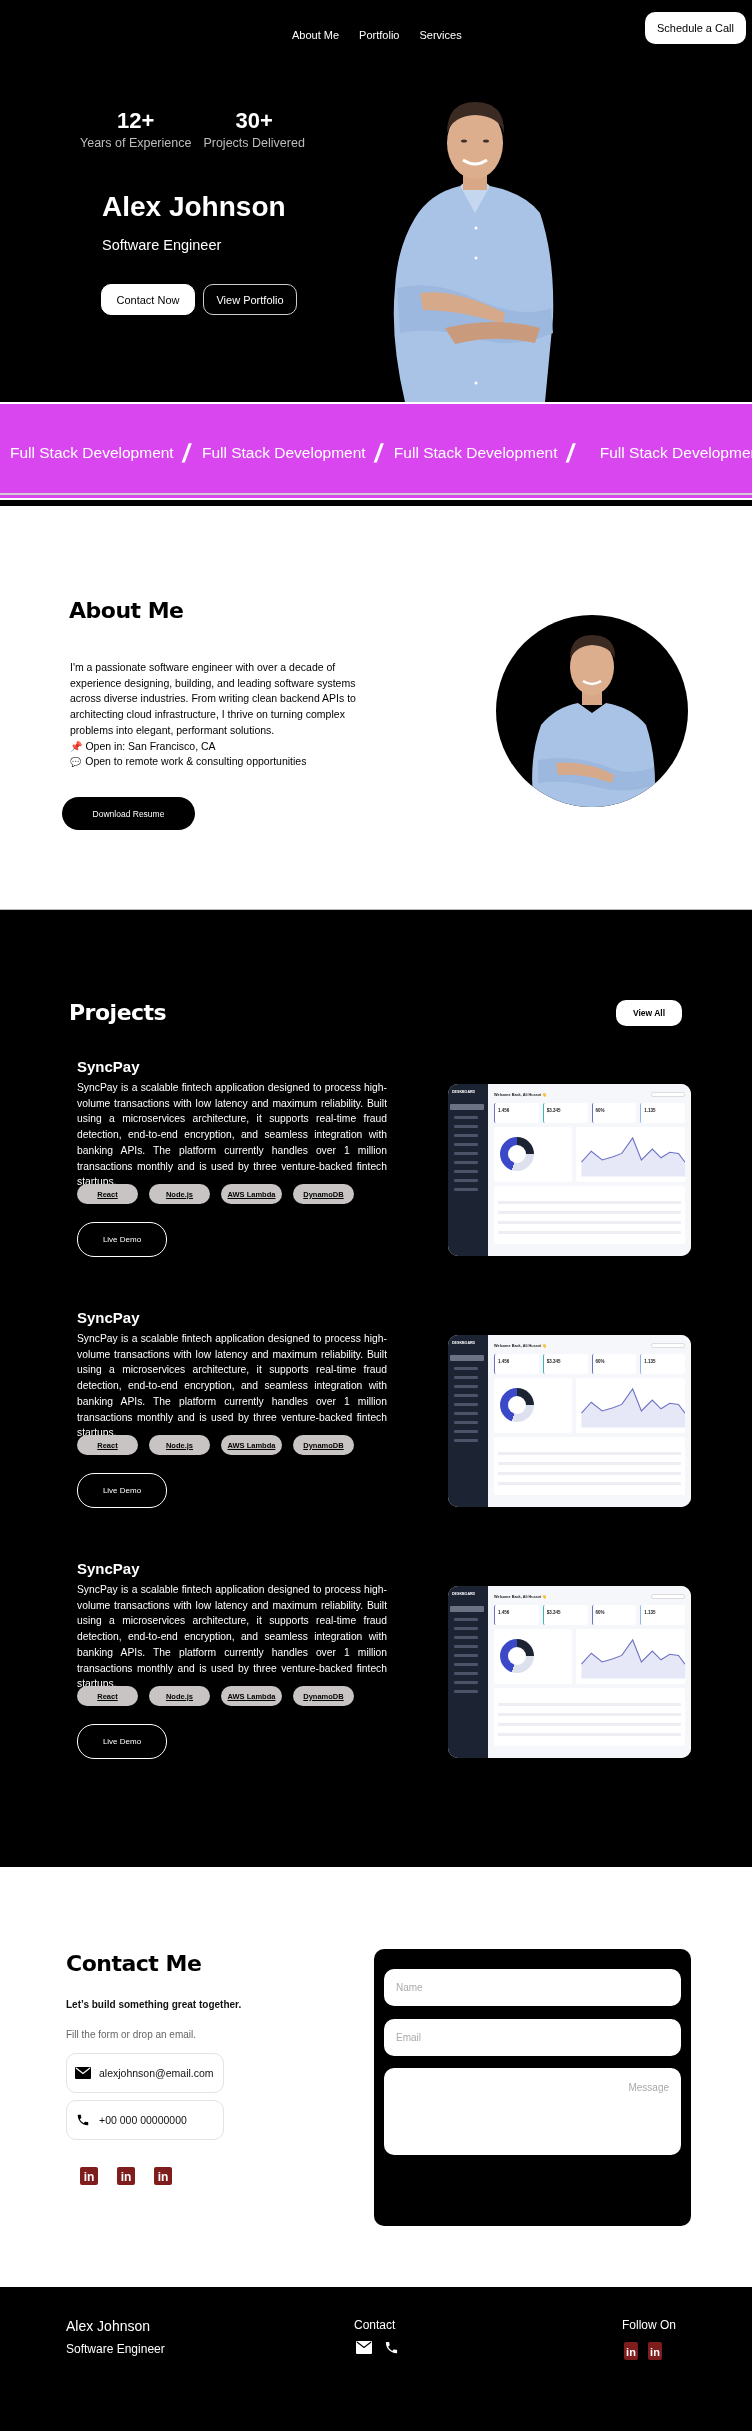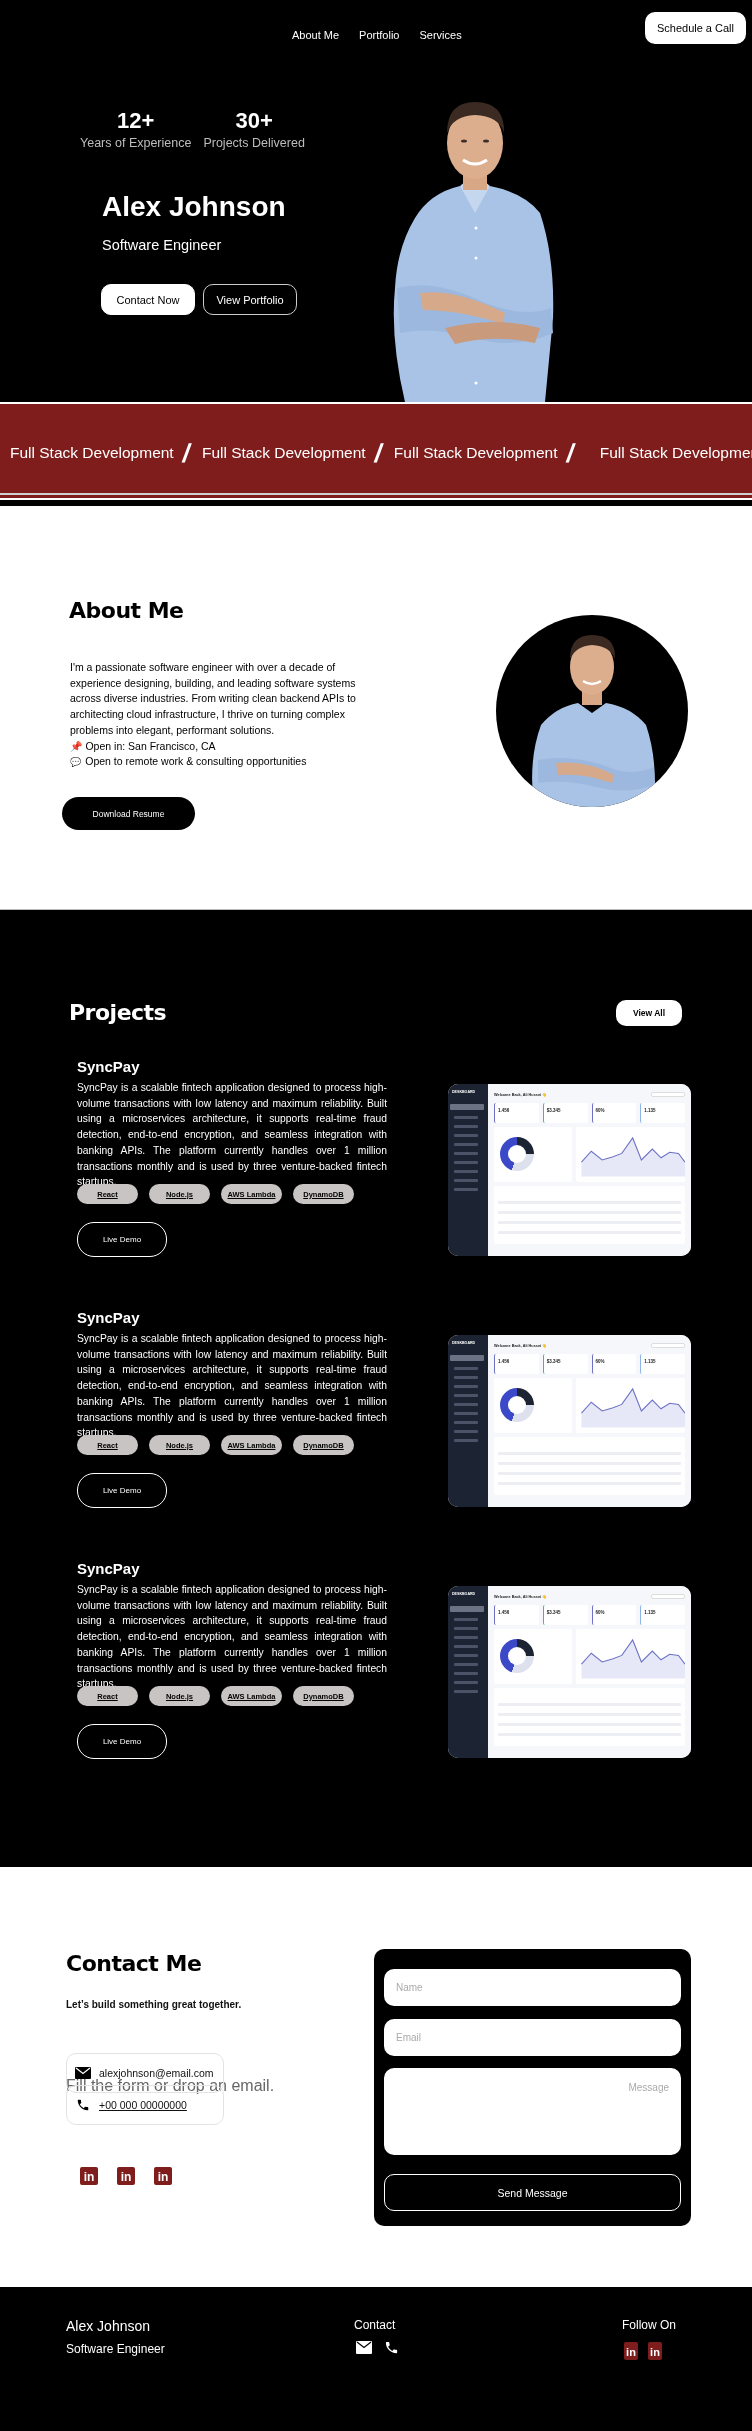--- a/index.html
+++ b/index.html
@@ -21,21 +21,21 @@
 
   .hero-name { position: absolute; left: 102px; top: 191px; color: #fff; font-size: 28px; font-weight: bold; }
   .hero-role { position: absolute; left: 102px; top: 237px; color: #fff; font-size: 14.5px; }
   .hero-btns { position: absolute; left: 101px; top: 284px; display: flex; gap: 8px; }
   .btn-white { background: #fff; color: #000; border: 1px solid #fff; border-radius: 10px; width: 94px; height: 31px; font-size: 11px; font-family: "Liberation Sans", sans-serif; cursor: pointer; }
   .btn-outline { background: #000; color: #fff; border: 1px solid #ccc; border-radius: 10px; width: 94px; height: 31px; font-size: 11px; font-family: "Liberation Sans", sans-serif; cursor: pointer; }
 
   .portrait { position: absolute; left: 375px; top: 88px; width: 200px; height: 314px; }
 
   
-  .marquee { position: relative; width: 752px; height: 104px; background: #7f1d1d; border-top: 2px solid #fff; }
+  .marquee { position: relative; width: 752px; height: 104px; background: #d946ef; border-top: 2px solid #fff; }
   .marquee-inner { position: absolute; top: 36px; left: 10px; display: flex; align-items: center; white-space: nowrap; }
   .marquee-item { color: #fff; font-size: 15.5px; }
   .marquee-sep { color: #fff; font-size: 26px; font-weight: bold; margin: 0 12px 0 9px; transform: skewX(-10deg); display: inline-block; line-height: 26px; }
   .marquee-bottom { position: absolute; left: 0; bottom: 0; width: 752px; height: 8px; border-top: 2px solid #fff; background: #000; }
   .marquee-line { position: absolute; left: 0; bottom: 11px; width: 752px; height: 2px; background: #cfcfcf; }
   .about-title { position: absolute; left: 69px; top: 598px; }
   .section-title { font-size: 22px; font-weight: bold; font-family: "DejaVu Sans", sans-serif; letter-spacing: -0.5px; }
   .about-text { position: absolute; left: 70px; top: 660px; width: 300px; font-size: 10.5px; line-height: 15.7px; color: #000; }
   .about-line { display: block; }
   .pin-icon { color: #d42a2a; font-size: 10px; margin-right: 3px; }
@@ -76,21 +76,21 @@
   .donut { position: absolute; left: 6px; top: 10px; width: 34px; height: 34px; border-radius: 50%;
     background: conic-gradient(#1c2333 0 25%, #dde1ee 25% 55%, #3b49c8 55% 100%); }
   .donut::after { content: ""; position: absolute; left: 8px; top: 8px; width: 18px; height: 18px; border-radius: 50%; background: #fff; }
   .dash-table { background: #fff; border-radius: 2px; height: 58px; padding: 8px 4px 0; }
   .dash-trow { height: 3px; background: #eceef4; margin: 7px 0; border-radius: 1px; }
 
   
   .contact { position: absolute; left: 0; top: 1867px; width: 752px; height: 420px; background: #fff; }
   .contact-title { position: absolute; left: 66px; top: 84px; }
   .contact-sub { position: absolute; left: 66px; top: 132px; font-size: 10px; font-weight: bold; color: #111; }
-  .contact-hint { position: absolute; left: 66px; top: 162px; font-size: 16px; color: #666; margin-top: 48px; }
+  .contact-hint { position: absolute; left: 66px; top: 162px; font-size: 10px; color: #666; }
   .contact-chip { position: absolute; left: 66px; width: 158px; height: 40px; border: 1px solid #e3e3e3; border-radius: 10px; display: flex; align-items: center; padding-left: 8px; font-size: 10.5px; color: #111; }
   .chip-icon { width: 16px; height: 16px; margin-right: 8px; display: inline-flex; align-items: center; justify-content: center; }
   .socials { position: absolute; left: 80px; top: 300px; display: flex; gap: 19px; }
   .li-icon { width: 18px; height: 18px; background: #7f1d1d; border-radius: 2px; color: #fff; font-size: 12px; font-weight: bold; display: flex; align-items: flex-end; justify-content: center; line-height: 16px; font-family: "Liberation Sans", sans-serif; }
   .li-icon.sm { width: 14px; height: 18px; font-size: 11px; }
 
   .form { position: absolute; left: 374px; top: 82px; width: 317px; height: 277px; background: #000; border-radius: 10px; }
   .field { position: absolute; left: 10px; width: 297px; height: 37px; background: #fff; border: none; border-radius: 10px; padding: 0 12px; font-size: 10px; font-family: "Liberation Sans", sans-serif; color: #222; }
   .field::placeholder { color: #aaa; }
   textarea.field { height: 87px; padding-top: 14px; resize: none; }
@@ -403,40 +403,39 @@
 
     <div class="contact-chip" style="top:186px;">
       <span class="chip-icon">
         <svg width="16" height="12" viewBox="0 0 16 12">
             <rect width="16" height="12" rx="1" fill="#000"></rect>
             <path d="M1 1 L8 6.5 L15 1" stroke="#fff" stroke-width="1.3" fill="none"></path>
           </svg>
       </span>
       <span>alexjohnson@email.com</span>
     </div>
-    <div class="contact-chip" style="top:218px;text-decoration:underline;">
+    <div class="contact-chip" style="top:233px;">
       <span class="chip-icon">
         <svg width="14" height="14" viewBox="0 0 24 24">
             <path d="M6.6 10.8c1.4 2.8 3.8 5.1 6.6 6.6l2.2-2.2c.3-.3.7-.4 1-.2 1.1.4 2.3.6 3.6.6.6 0 1 .4 1 1V20c0 .6-.4 1-1 1C10.6 21 3 13.4 3 4c0-.6.4-1 1-1h3.5c.6 0 1 .4 1 1 0 1.3.2 2.5.6 3.6.1.3 0 .7-.2 1L6.6 10.8z" fill="#000"></path>
           </svg>
       </span>
       <span>+00 000 00000000</span>
     </div>
 
     <div class="socials">
       <a class="li-icon">in</a>
       <a class="li-icon">in</a>
       <a class="li-icon">in</a>
     </div>
 
     <form class="form">
       <input class="field" style="top: 70px;" type="email" placeholder="Email">
       <input class="field" style="top: 20px;" type="text" placeholder="Name">
       <textarea class="field" style="top: 119px; text-align: right;" placeholder="Message"></textarea>
-      <button class="btn-send" type="submit">Send Message</button>
     </form>
   </section>
 
   <footer class="footer">
     <div class="f-name">Alex Johnson</div>
     <div class="f-role">Software Engineer</div>
     <div class="f-contact-title">Contact</div>
     <div class="f-contact-icons">
       <a>
         <svg width="16" height="13" viewBox="0 0 16 13">

